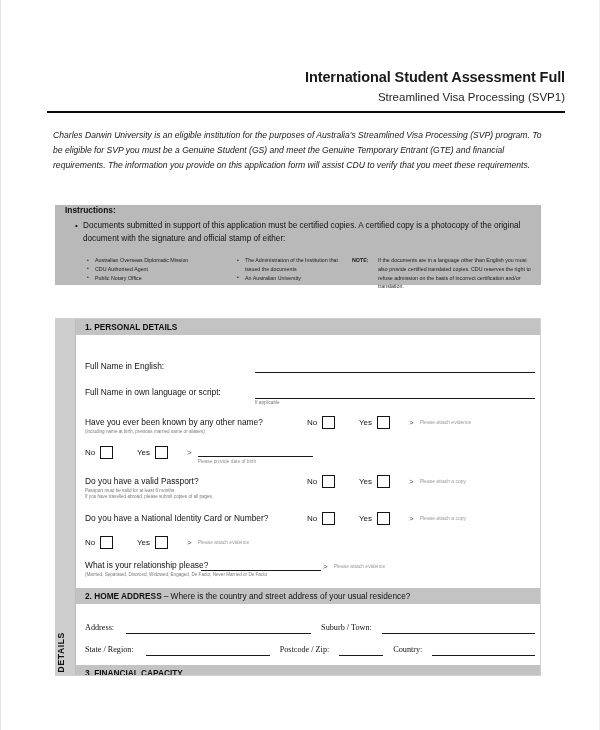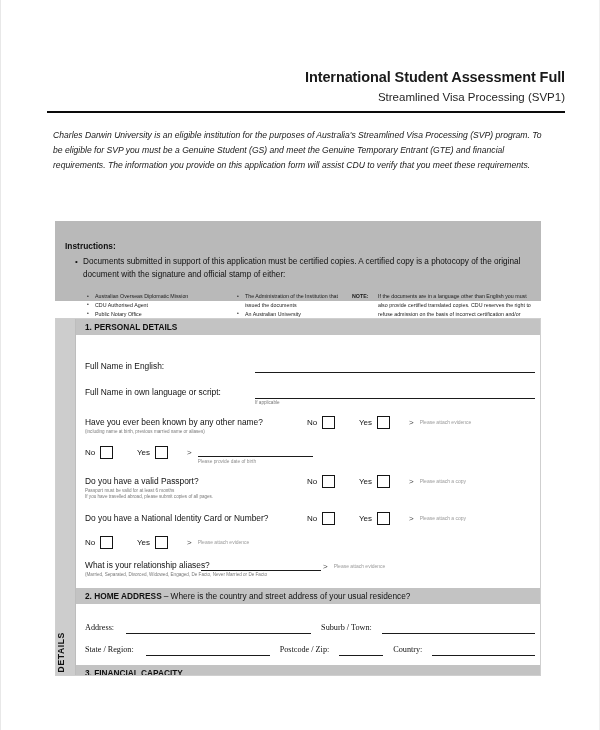--- a/index.html
+++ b/index.html
@@ -62,25 +62,25 @@
     font-style: italic;
     color: #1a1a1a;
     line-height: 1.72;
     text-align: left;
   }
 
   
   .instructions {
     position: absolute;
     left: 54px;
-    top: 221px;
+    top: 205px;
     width: 486px;
     height: 80px;
     background: #b9b9b9;
-    padding: 20px 10px 0 10px;
+    padding: 0 10px 0 10px;
   }
   .instr-title {
     font-size: 8.4px;
     font-weight: bold;
     color: #111;
     margin-bottom: 5px;
   }
   .instr-main {
     display: flex;
     font-size: 8.2px;
@@ -467,21 +467,21 @@
               <span>Yes</span>
               <span class="checkbox"></span>
             </span>
             <span class="arrow">&gt;</span>
             <span class="attach-hint">Please attach evidence</span>
           </div>
         </div>
 
         <div class="rel-row">
           <div class="rel-left">
-            <div class="q-label">What is your relationship aliases?</div>
+            <div class="q-label">What is your relationship please?</div>
             <div class="q-note">(Married, Separated, Divorced, Widowed, Engaged, De Facto, Never Married or De Facto</div>
           </div>
           <div class="rel-right">
             <span class="rel-line"></span>
             <span class="arrow">&gt;</span>
             <span class="attach-hint">Please attach evidence</span>
           </div>
         </div>
 
       </div>

